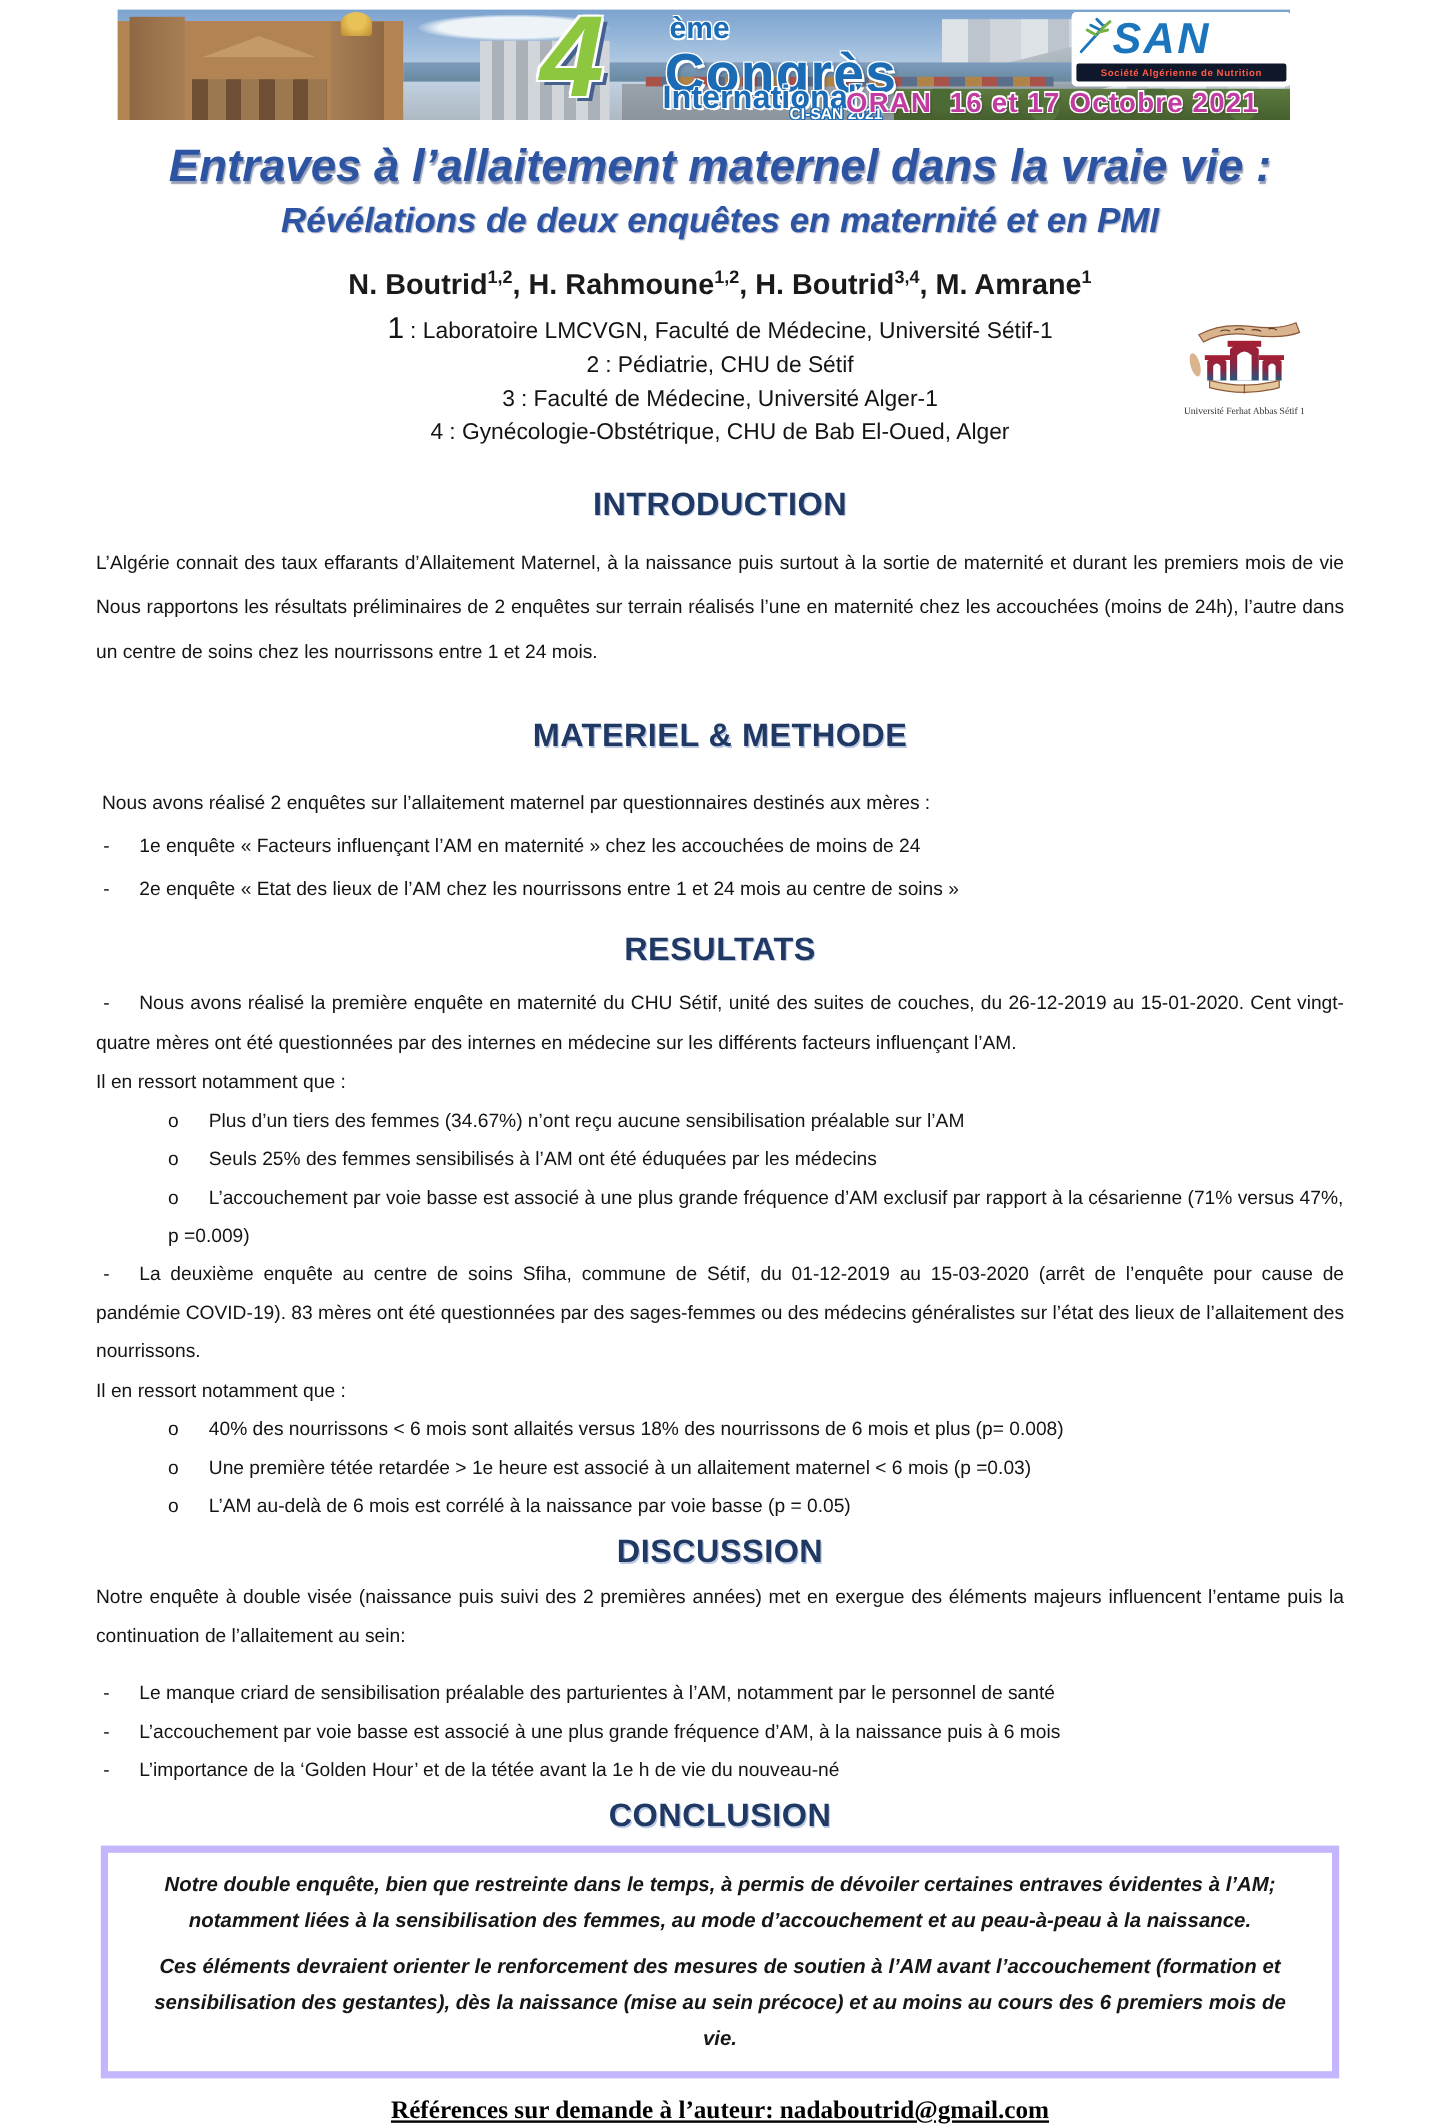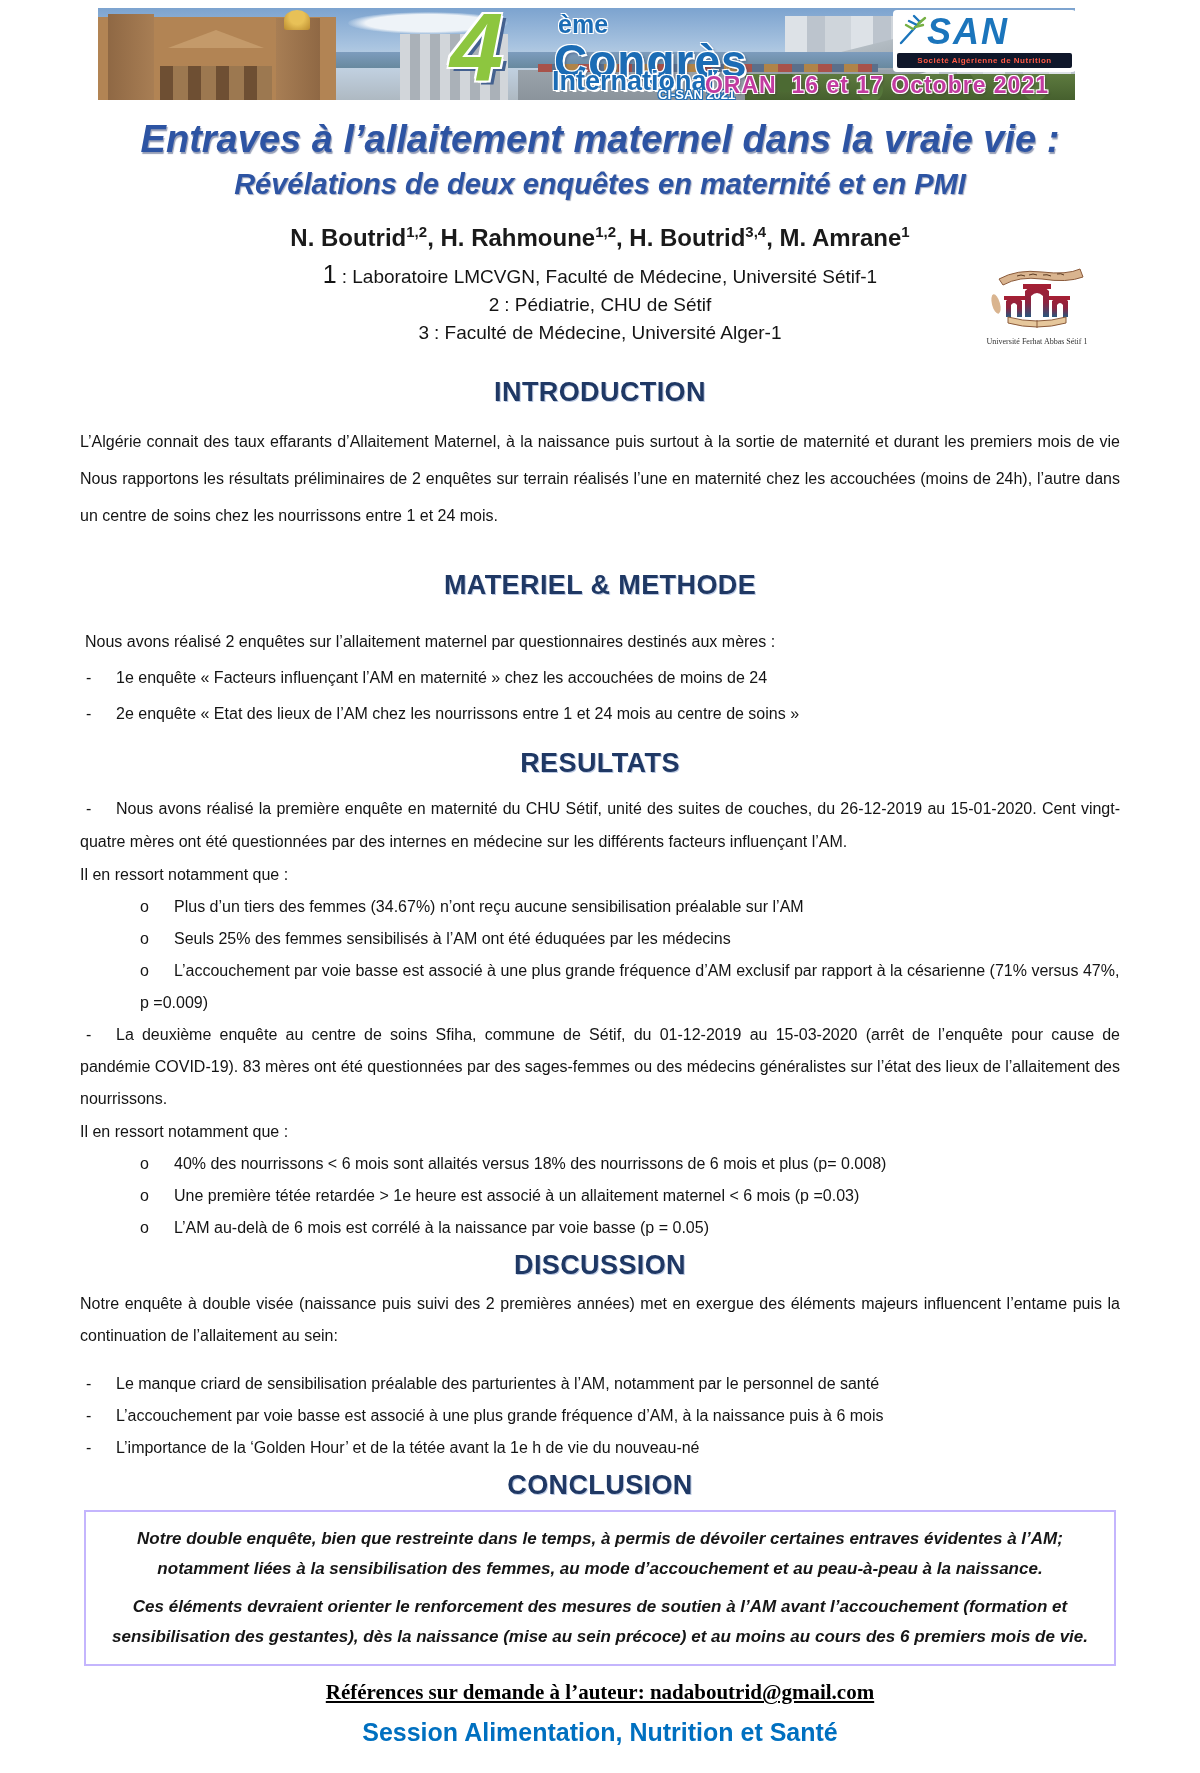--- a/index.html
+++ b/index.html
@@ -103,21 +103,21 @@
   .lh33 { line-height:33px; }
   .lh32 { line-height:32px; }
   .hang.first { margin-top:12px; }
   .lead { line-height:33px; }
   .sub-item { line-height:32px; padding-left:60px; }
   .sub-item .omark { display:inline-block; width:34px; }
   .h-disc { margin-top:4px; }
   .disc-p { margin-top:6px; line-height:32px; text-align:justify; }
   .drow.sm { line-height:32px; }
   .h-conc { margin-top:4px; }
-  .conc-box { margin:8px 4px 0; border:2px solid #c4b5fd; padding:12px 26px; }
+  .conc-box { margin:8px 4px 0; border:6px solid #c4b5fd; padding:12px 26px; }
   .conc-box p { margin:0; text-align:center; font-size:17px; font-weight:bold; font-style:italic; line-height:30px; color:#161616; }
   .conc-box p + p { margin-top:8px; }
   .refs { margin-top:14px; text-align:center; font-family:"Liberation Serif",serif; font-weight:bold; font-size:21px;
           text-decoration:underline; color:#000; }
   .session { margin-top:12px; text-align:center; color:#0070c0; font-weight:bold; font-size:25px; line-height:30px; }
 </style>
 </head>
 <body>
 
 <div class="page">
@@ -200,20 +200,21 @@
     <h2 class="title2">Révélations de deux enquêtes en maternité et en PMI</h2>
 
     <div class="authors">
       <span><span>N. Boutrid</span><sup>1,2</sup></span><span><span>, H. Rahmoune</span><sup>1,2</sup></span><span><span>, H. Boutrid</span><sup>3,4</sup></span><span><span>, M. Amrane</span><sup>1</sup></span>
     </div>
 
     <div class="affs">
       <div><span class="aff-num big">1</span><span>: Laboratoire LMCVGN, Faculté de Médecine, Université Sétif-1</span></div>
       <div><span class="aff-num">2</span><span>: Pédiatrie, CHU de Sétif</span></div>
       <div><span class="aff-num">3</span><span>: Faculté de Médecine, Université Alger-1</span></div>
+      <div><span class="aff-num">4</span><span>: Gynécologie-Obstétrique, CHU de Bab El-Oued, Alger</span></div>
     </div>
 
     <h3 class="sec-h h-intro">INTRODUCTION</h3>
     <p class="intro-p">L’Algérie connait des taux effarants d’Allaitement Maternel, à la naissance puis surtout à la sortie de maternité et durant les premiers mois de vie Nous rapportons les résultats préliminaires de 2 enquêtes sur terrain réalisés l’une en maternité chez les accouchées (moins de 24h), l’autre dans un centre de soins chez les nourrissons entre 1 et 24 mois.</p>
 
     <h3 class="sec-h h-meth">MATERIEL &amp; METHODE</h3>
     <div class="meth-intro">Nous avons réalisé 2 enquêtes sur l’allaitement maternel par questionnaires destinés aux mères :</div>
     <div class="drow">
       <span class="dmark">-</span>
       <span class="dtext">1e enquête « Facteurs influençant l’AM en maternité » chez les accouchées de moins de 24</span>

